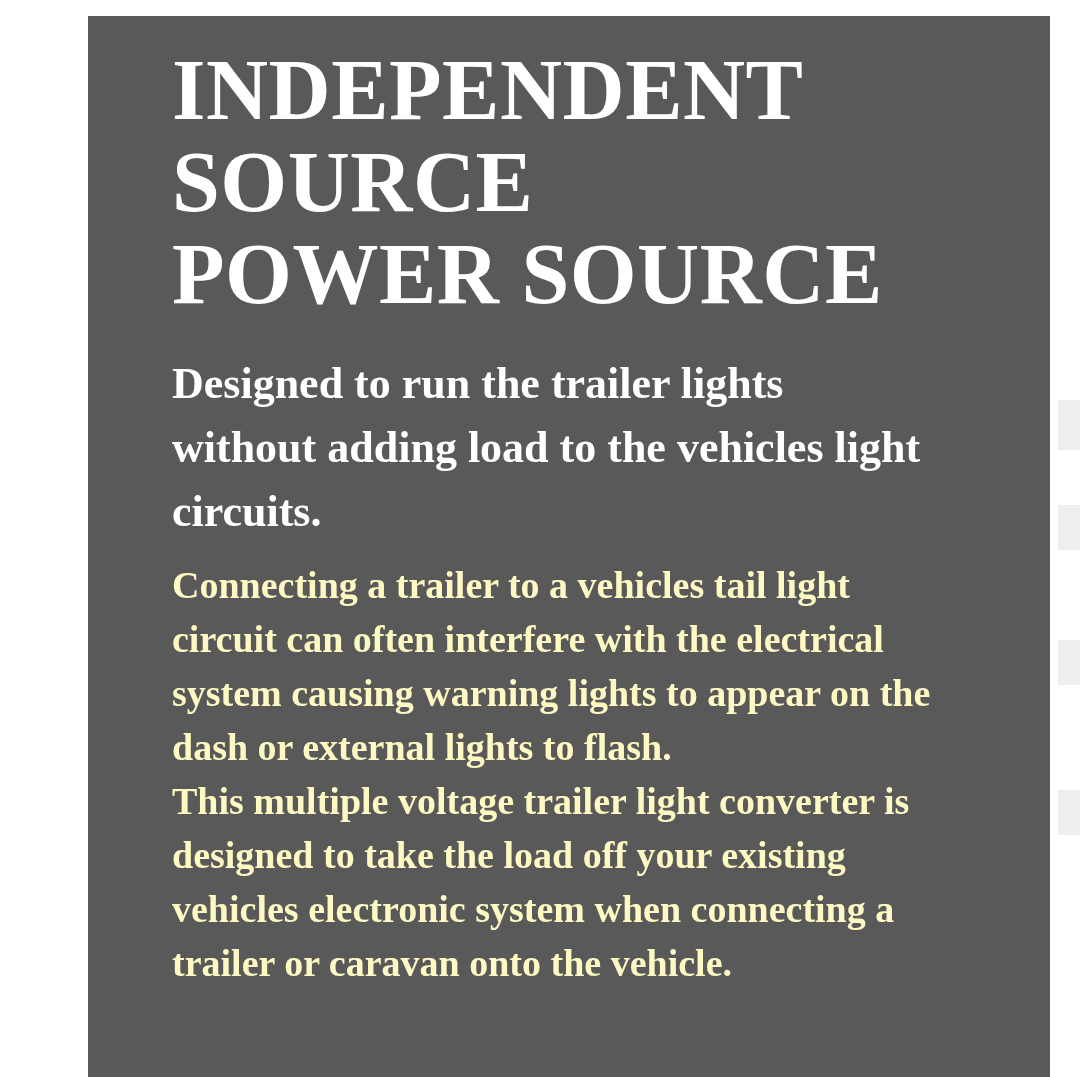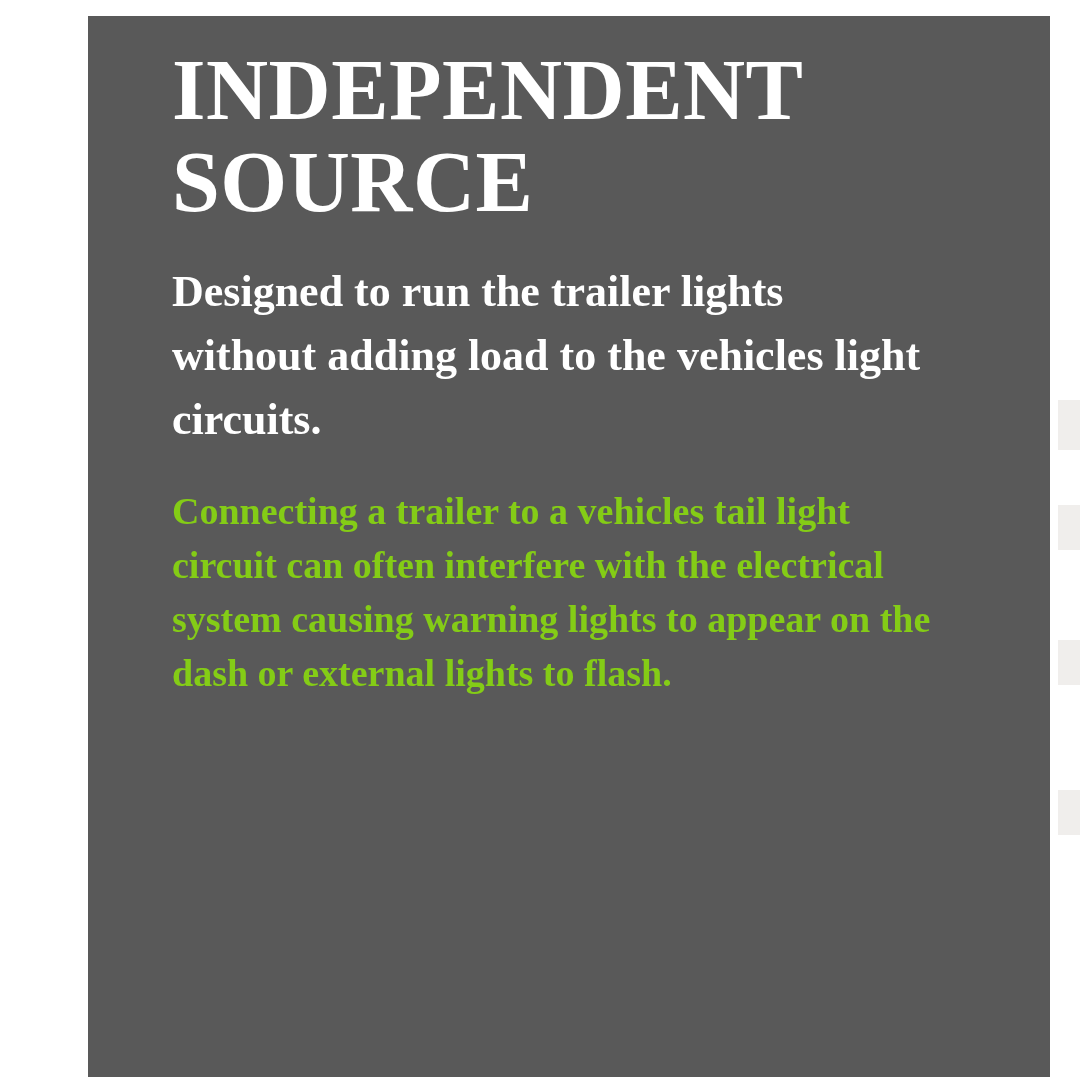--- a/index.html
+++ b/index.html
@@ -61,48 +61,50 @@
   .lead {
     color: #ffffff;
     font-family: "Liberation Serif", serif;
     font-weight: bold;
     font-size: 44px;
     line-height: 1.45;
     margin: 32px 0 13px 0;
     max-width: 760px;
   }
   .body-para {
-    color: #84cc16;
+    color: #fef9c3;
     font-family: "Liberation Serif", serif;
     font-weight: bold;
     font-size: 38px;
     line-height: 1.42;
-    margin: 34px 0 0 0;
+    margin: 16px 0 0 0;
     max-width: 790px;
   }
   .body-para + .body-para {
     margin-top: 0px;
   }
 </style>
 </head>
 <body>
 
 <div class="page">
 
   <div class="panel">
 
     <h1 class="title">
       <span class="title-line">INDEPENDENT</span>
       <span class="title-line">SOURCE</span>
+      <span class="title-line">POWER SOURCE</span>
     </h1>
 
     <p class="lead">Designed to run the trailer lights without adding load to the vehicles light circuits.</p>
 
     <p class="body-para">Connecting a trailer to a vehicles tail light circuit can often interfere with the electrical system causing warning lights to appear on the dash or external lights to flash.</p>
 
+    <p class="body-para">This multiple voltage trailer light converter is designed to take the load off your existing vehicles electronic system when connecting a trailer or caravan onto the vehicle.</p>
 
   </div>
 
   <div class="right-strip">
     <div class="strip-swatch" style="top:400px;height:50px;"></div>
     <div class="strip-swatch" style="top:505px;height:45px;"></div>
     <div class="strip-swatch" style="top:640px;height:45px;"></div>
     <div class="strip-swatch" style="top:790px;height:45px;"></div>
   </div>
 

